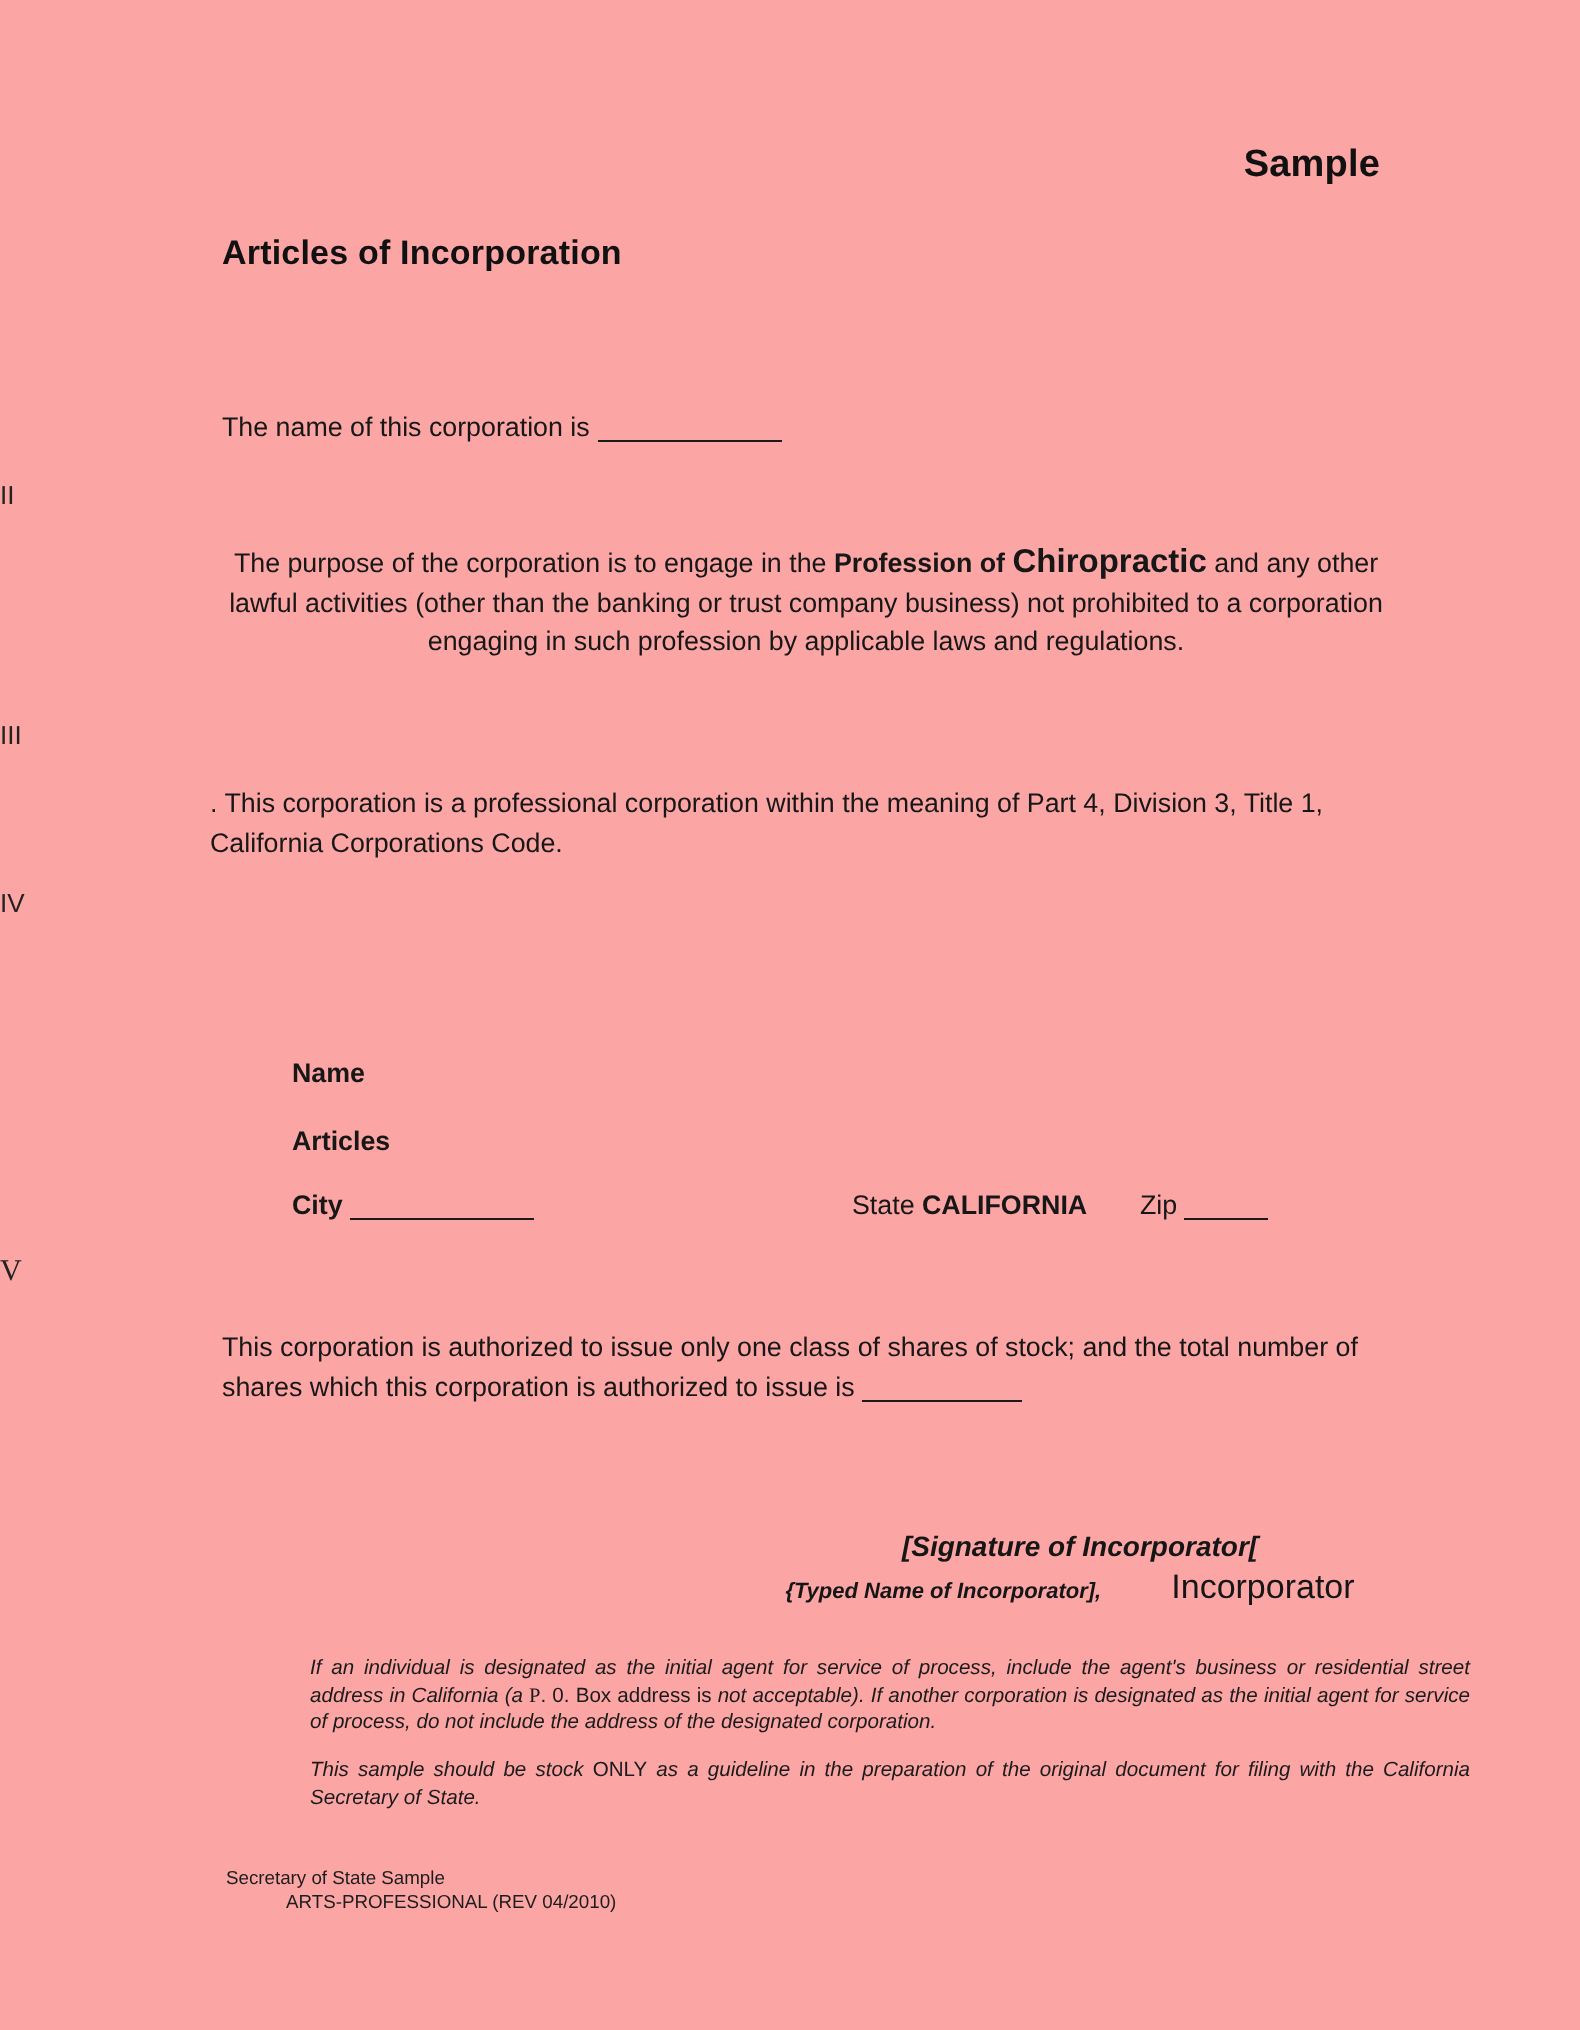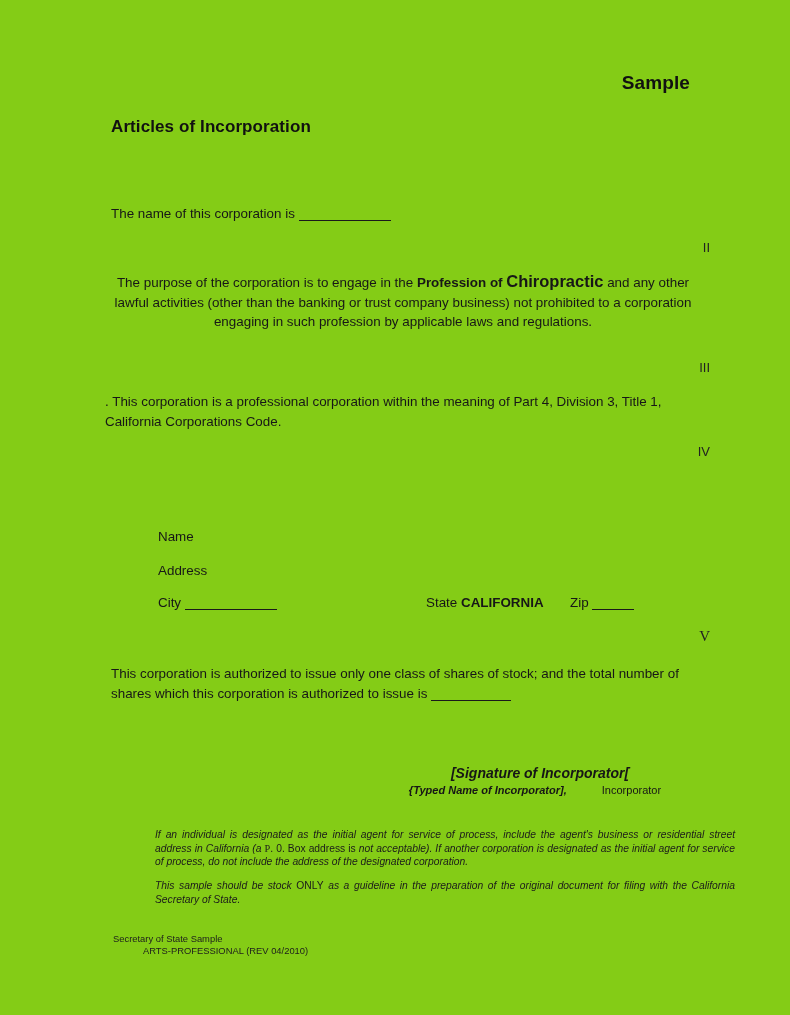--- a/index.html
+++ b/index.html
@@ -12,21 +12,21 @@
     height: 1015px;
     position: relative;
     font-family: "Liberation Sans", sans-serif;
     color: #111111;
     overflow: hidden;
   }
 
   .page {
     position: absolute;
     inset: 0;
-    background: #84cc16;
+    background: #fca5a5;
   }
 
   
   .sample-mark {
     position: absolute;
     top: 72px;
     right: 100px;
     font-size: 19px;
     font-weight: bold;
     letter-spacing: 0.1px;
@@ -47,21 +47,21 @@
     width: 584px;
     font-size: 13.4px;
     line-height: 19.5px;
     color: #171717;
   }
 
   .numeral {
     position: absolute;
     left: 0;
     width: 710px;
-    text-align: right;
+    text-align: left;
     font-size: 13px;
     color: #222;
   }
   .numeral.serif {
     font-family: "Liberation Serif", serif;
     font-size: 15px;
   }
 
   
   .rule {
@@ -76,23 +76,24 @@
 
   .bold { font-weight: bold; }
   .big-bold {
     font-weight: bold;
     font-size: 16.5px;
   }
 
   
   .addr-line {
     position: absolute;
-    left: 158px;
-    font-size: 13.4px;
-    color: #171717;
+    left: 146px;
+    font-size: 13.4px;
+    color: #171717;
+    font-weight: bold;
   }
   .state-label {
     position: absolute;
     left: 426px;
     font-size: 13.4px;
     color: #171717;
   }
   .zip-label {
     position: absolute;
     left: 570px;
@@ -120,21 +121,21 @@
     text-align: center;
     font-size: 11px;
     font-style: italic;
     font-weight: bold;
     color: #161616;
     white-space: nowrap;
   }
   .sig-line2 .role {
     font-style: normal;
     font-weight: normal;
-    font-size: 11px;
+    font-size: 17px;
     margin-left: 32px;
   }
 
   
   .note {
     position: absolute;
     left: 113px;
     width: 580px;
     font-size: 10.3px;
     line-height: 13.6px;
@@ -175,21 +176,21 @@
 
   <div class="numeral" style="top:360px;">III</div>
   <div class="body-block" style="top:392px; left:105px; width:590px;">
     <span>.</span>
     <span>This corporation is a professional corporation within the meaning of Part 4, Division 3, Title 1, California Corporations Code.</span>
   </div>
 
   <div class="numeral" style="top:444px;">IV</div>
 
   <div class="addr-line" style="top:529px;">Name</div>
-  <div class="addr-line" style="top:563px;">Address</div>
+  <div class="addr-line" style="top:563px;">Articles</div>
 
   <div class="addr-line" style="top:595px;">
     <span>City</span>
     <span class="rule w-city"></span>
   </div>
   <div class="state-label" style="top:595px;">
     <span>State</span>
     <span class="bold">CALIFORNIA</span>
   </div>
   <div class="zip-label" style="top:595px;">

